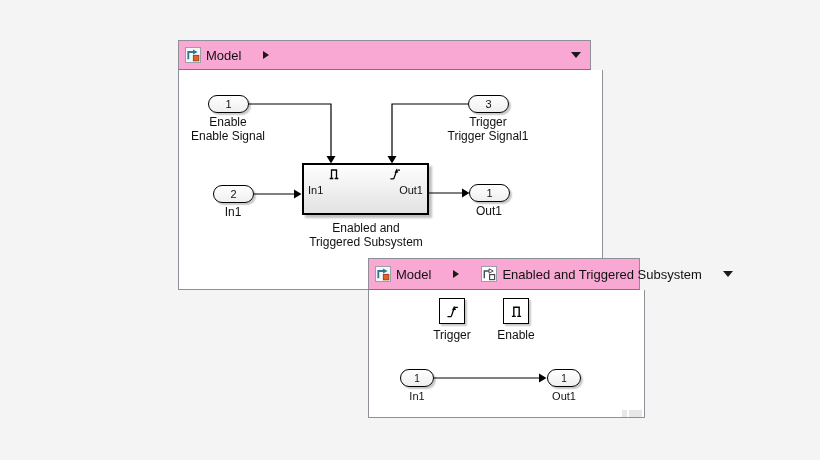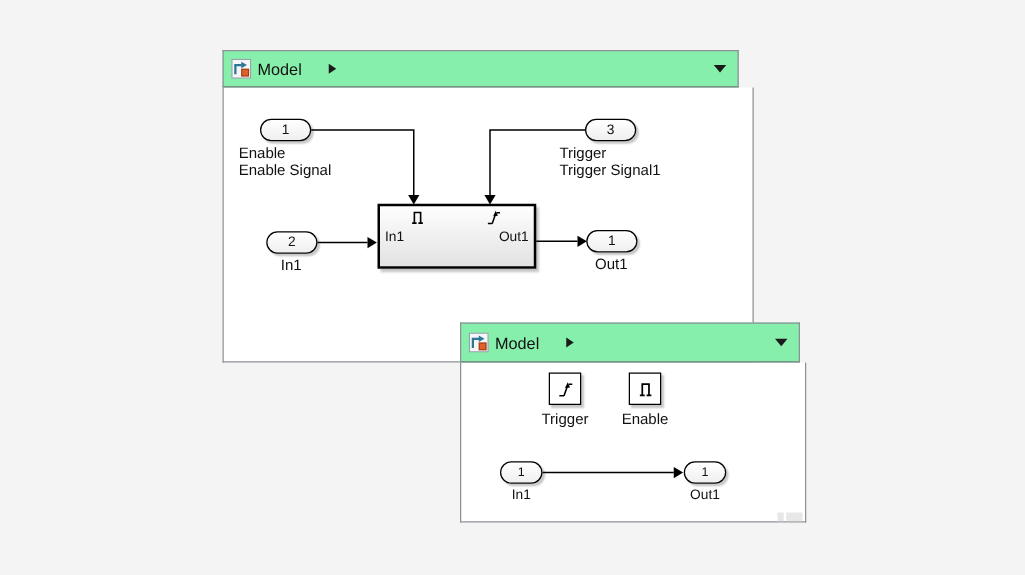--- a/index.html
+++ b/index.html
@@ -9,21 +9,21 @@
     background:#f4f4f4;
     color:#111;
     position:relative;
     overflow:hidden;
   }
   .abs { position:absolute; }
 
   
   .bc-bar {
     position:absolute;
-    background:#86efac;
+    background:#f9a8d4;
     border:1px solid #8f8f97;
     border-bottom:1px solid #76767e;
     display:flex;
     align-items:center;
     padding:0 6px;
     font-size:13px;
     gap:21px;
     z-index:2;
   }
   .canvas {
@@ -62,21 +62,21 @@
     background:linear-gradient(#ffffff,#efefef);
     border:1.3px solid #000;
     border-radius:9px;
     display:flex; align-items:center; justify-content:center;
     font-size:11px;
     box-shadow:2px 2px 1.5px rgba(0,0,0,0.22);
   }
   .blk-label {
     position:absolute;
     font-size:12px;
-    text-align:left;
+    text-align:center;
     white-space:nowrap;
     transform:translateX(-50%);
     line-height:14px;
   }
   .subsystem {
     position:absolute;
     left:123px; top:93px; width:127px; height:52px;
     background:linear-gradient(#fefefe,#e2e2e2);
     border:2px solid #000;
     box-shadow:2.5px 2.5px 2px rgba(0,0,0,0.25);
@@ -158,40 +158,53 @@
     <svg class="abs" style="left:23px; top:2px;" width="14" height="14" viewBox="0 0 14 14">
       <path d="M2.7,11.5 H6.3 M4.5,11.8 V3 H9.5 V11.8 M7.7,11.5 H11.3" fill="none" stroke="#000" stroke-width="1.3"></path>
     </svg>
     <svg class="abs" style="left:84px; top:2px;" width="14" height="14" viewBox="0 0 14 14">
       <path d="M2.3,11.8 H5.8 M5.8,11.8 L8.1,5.2 M9.3,3.2 H12" fill="none" stroke="#000" stroke-width="1.2"></path>
       <polygon points="8.6,1.6 6.5,5.9 10.3,5.6" fill="#000"></polygon>
     </svg>
     <span class="sub-port-label" style="left:4px;">In1</span>
     <span class="sub-port-label" style="right:4px;">Out1</span>
   </div>
+  <div class="blk-label" style="left:187px; top:151px;">
+    <div>Enabled and</div>
+    <div>Triggered Subsystem</div>
+  </div>
 
   <div class="stadium" style="left:290px; top:114px; width:41px; height:18px;">
     <span>1</span>
   </div>
   <div class="blk-label" style="left:310px; top:134px;">
     <div>Out1</div>
   </div>
 </div>
 
 <div class="bc-bar" id="w2-bar">
   <span class="bc-item">
     <svg width="16" height="16" viewBox="0 0 16 16">
       <rect x="0.5" y="0.5" width="15" height="15" fill="#f4f6f8" stroke="#98a0aa"></rect>
       <path d="M3.3,12.3 V5 H8.3" fill="none" stroke="#2e7596" stroke-width="1.8"></path>
       <polygon points="8,2.4 8,7.6 12.6,5" fill="#2e7596"></polygon>
       <rect x="8.4" y="8.4" width="5.4" height="5.4" fill="#e2612a" stroke="#a63d12"></rect>
     </svg>
     <span class="bc-label">Model</span>
   </span>
   <span class="caret-right"></span>
+  <span class="bc-item">
+    <svg width="16" height="16" viewBox="0 0 16 16">
+      <rect x="0.5" y="0.5" width="15" height="15" fill="#fff" stroke="#98a0aa"></rect>
+      <path d="M3.3,12.3 V5 H8" fill="none" stroke="#4a4a52" stroke-width="1.4"></path>
+      <polygon points="8,2.8 8,7.2 12.2,5" fill="none" stroke="#4a4a52"></polygon>
+      <rect x="8.6" y="8.6" width="5" height="5" fill="#fff" stroke="#4a4a52" stroke-width="1.2"></rect>
+    </svg>
+    <span class="bc-label">Enabled and Triggered Subsystem</span>
+  </span>
   <span class="caret-down"></span>
 </div>
 
 <div class="canvas" id="w2-canvas">
 
   <svg class="wires" width="277" height="128">
     <g>
       <path d="M65,88 H170" fill="none" stroke="#000" stroke-width="1.2"></path>
       <polygon points="170,83.5 170,92.5 177.5,88" fill="#000"></polygon>
     </g>

